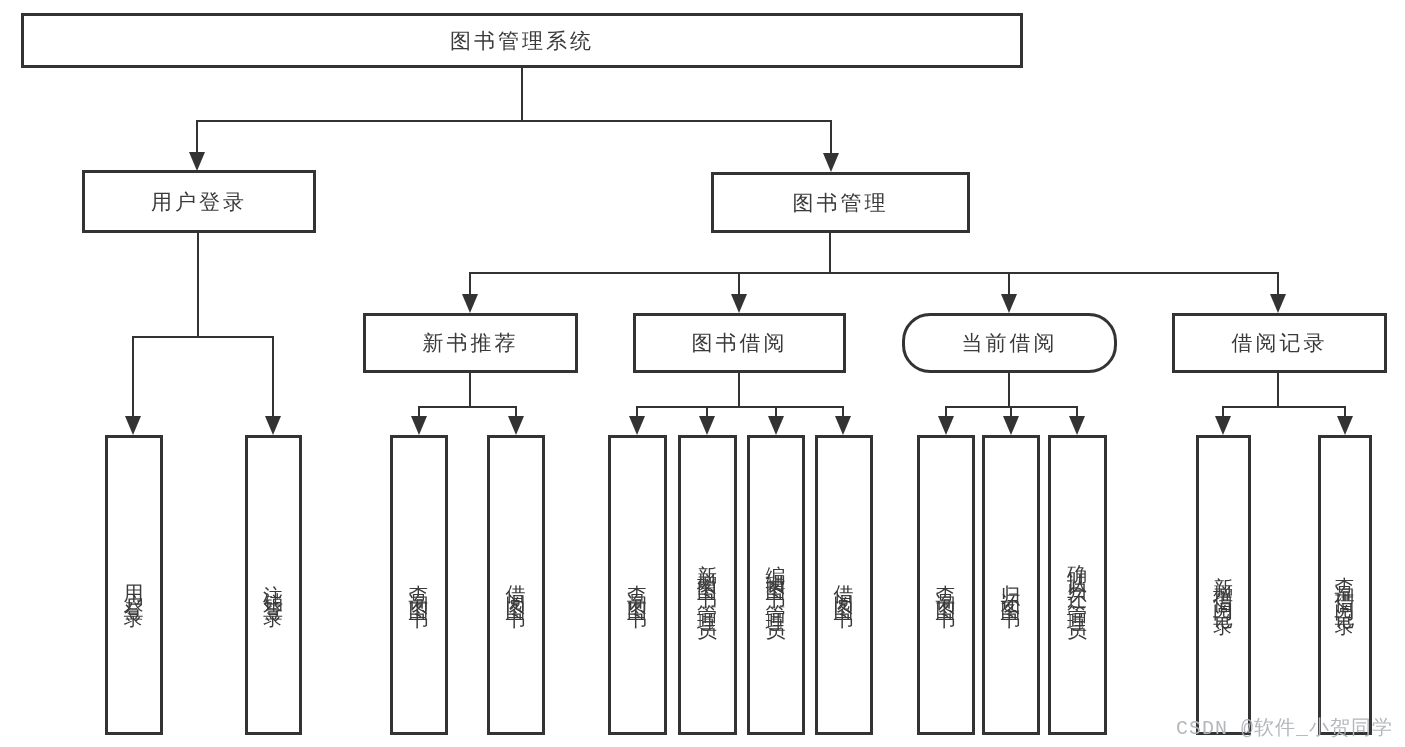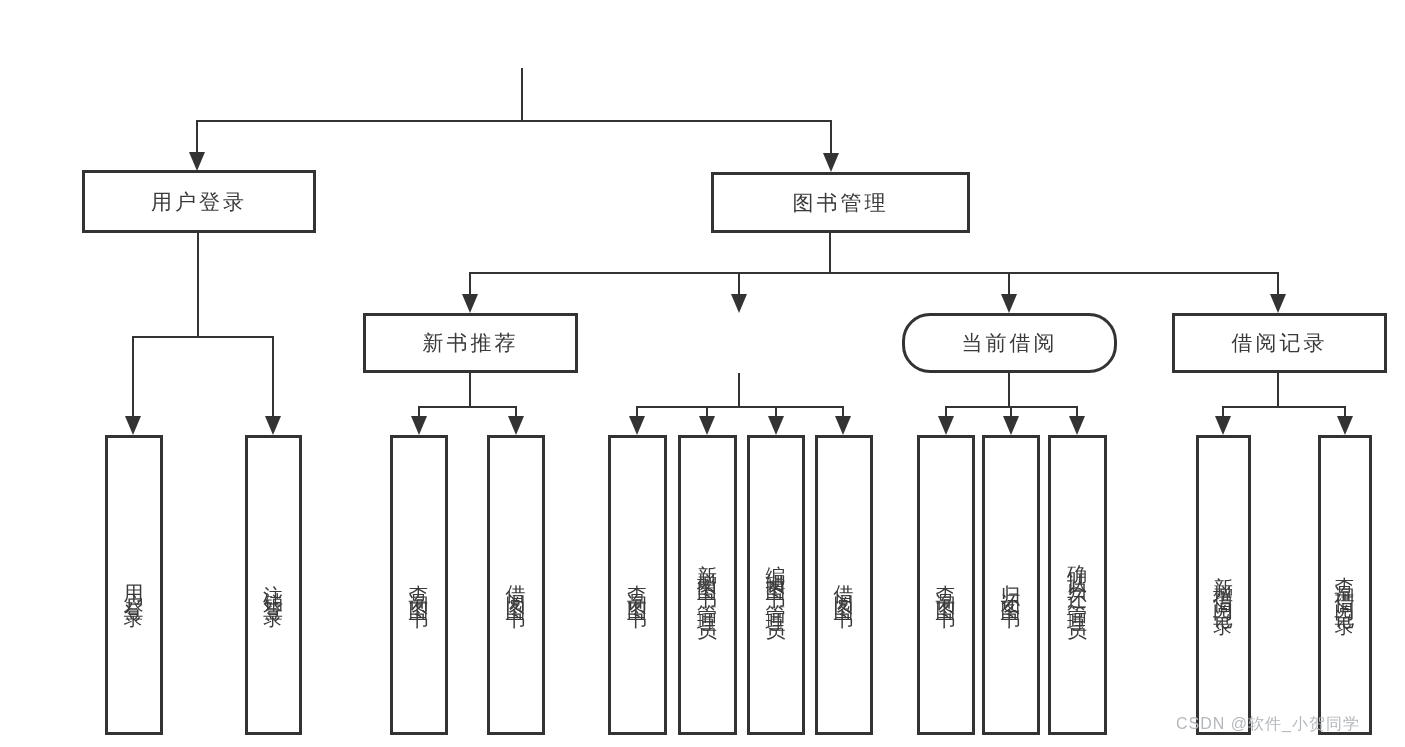--- a/index.html
+++ b/index.html
@@ -36,44 +36,51 @@
   .hline{position:absolute;height:2px;background:#333333;}
   .arr{
     position:absolute;width:0;height:0;
     border-left:8px solid transparent;
     border-right:8px solid transparent;
     border-top:19px solid #333333;
   }
   #watermark{
     position:absolute;
     left:1176px;top:714px;
-    font-size:16px;
+    font-size:20px;
     color:#b4b7bb;
     letter-spacing:1px;
     white-space:nowrap;
+    font-family:Liberation Mono, monospace;
   }
 </style>
 </head>
 <body>
 
 <div id="canvas">
 
+  <div class="box" style="left:21px;top:13px;width:1002px;height:55px;">
+    <span class="hlabel">图书管理系统</span>
+  </div>
 
   <div class="box" style="left:82px;top:170px;width:234px;height:63px;">
     <span class="hlabel">用户登录</span>
   </div>
 
   <div class="box" style="left:711px;top:172px;width:259px;height:61px;">
     <span class="hlabel">图书管理</span>
   </div>
 
   <div class="box" style="left:363px;top:313px;width:215px;height:60px;">
     <span class="hlabel">新书推荐</span>
   </div>
 
+  <div class="box" style="left:633px;top:313px;width:213px;height:60px;">
+    <span class="hlabel">图书借阅</span>
+  </div>
 
   <div class="box" style="left:902px;top:313px;width:215px;height:60px;border-radius:28px;">
     <span class="hlabel">当前借阅</span>
   </div>
 
   <div class="box" style="left:1172px;top:313px;width:215px;height:60px;">
     <span class="hlabel">借阅记录</span>
   </div>
 
   <div class="box vbox" style="left:105px;top:435px;width:58px;height:300px;">

